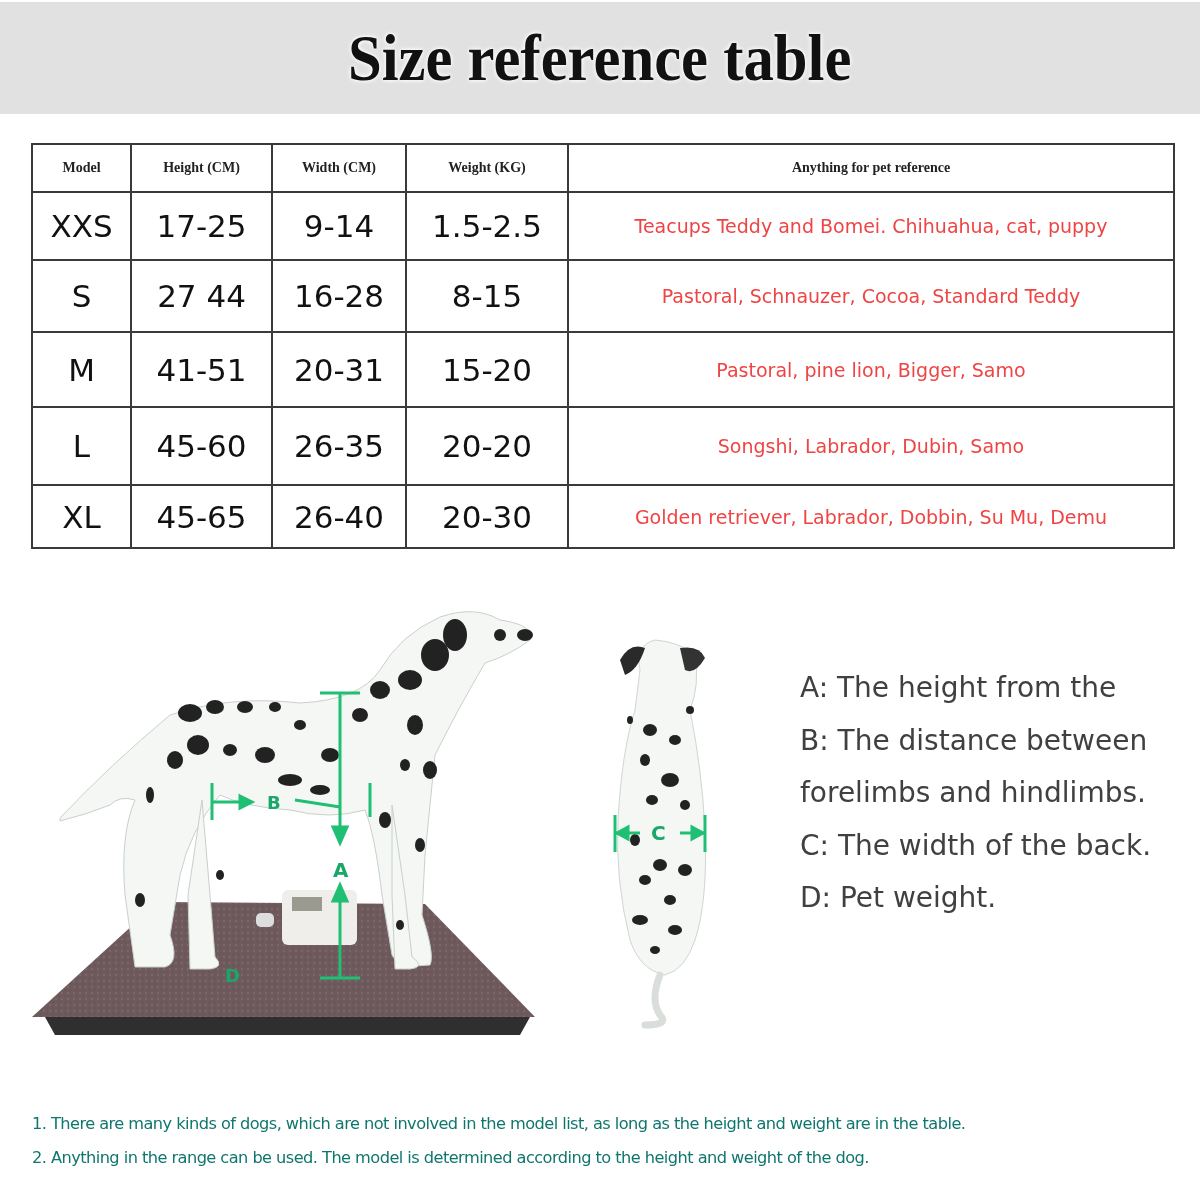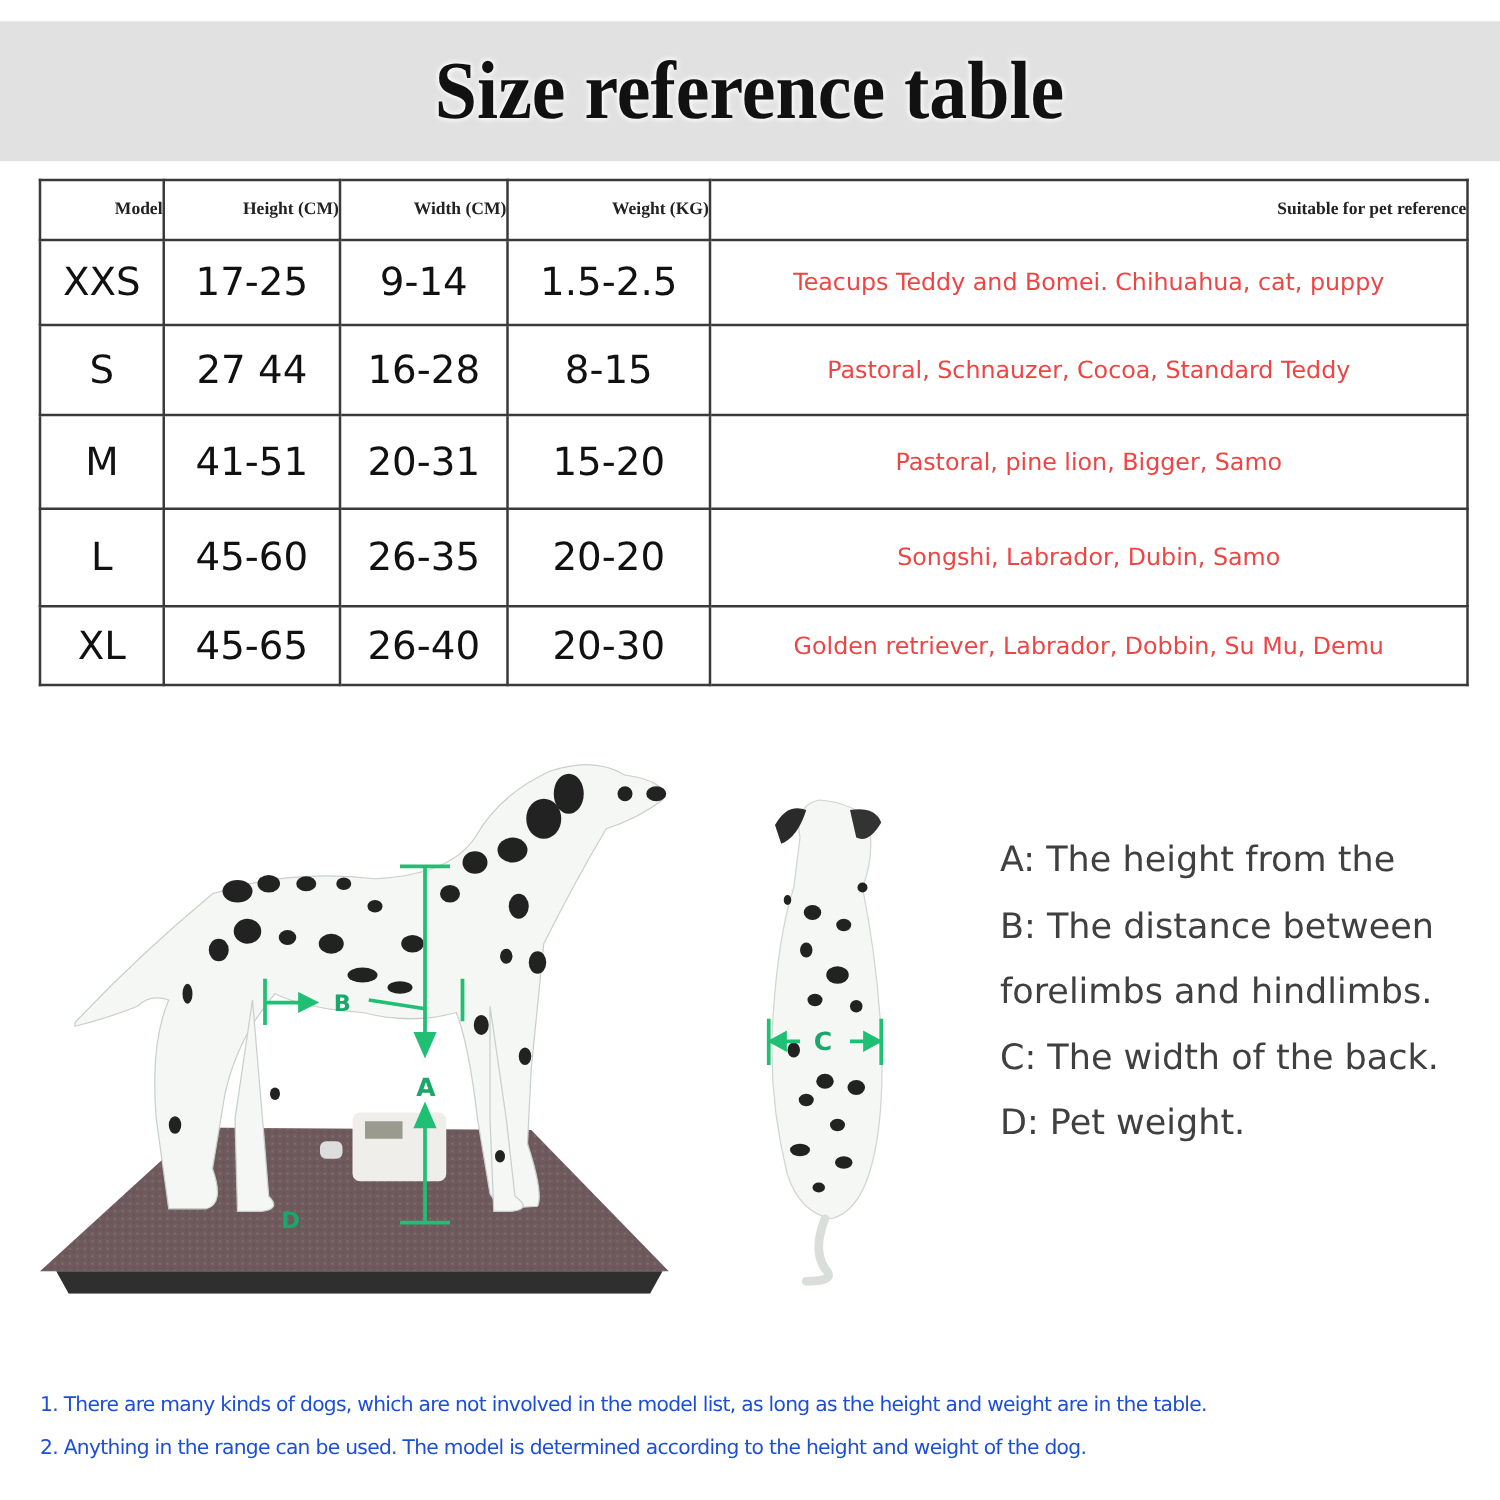--- a/index.html
+++ b/index.html
@@ -2,41 +2,41 @@
 <html><head>
 <meta charset="utf-8">
 <style>
   html, body { margin: 0; padding: 0; }
   body {
     width: 1200px; height: 1200px; position: relative; overflow: hidden;
     background: #ffffff; color: #111;
     font-family: "DejaVu Sans", sans-serif;
   }
   .title-band {
-    position: absolute; left: 0; top: 17px; width: 1200px; height: 112px;
+    position: absolute; left: 0; top: 2px; width: 1200px; height: 112px;
     background: #e1e1e1;
     display: flex; align-items: center; justify-content: center;
   }
   .title-band h1 {
     margin: 0; font-family: "Liberation Serif", serif; font-weight: 700;
     font-size: 66px; letter-spacing: 0px; color: #111;
     transform: scaleX(0.92);
     text-shadow: 0 0 4px #fff, 0 0 6px #fff;
   }
   table.size-table {
     position: absolute; left: 31px; top: 143px;
     width: 1142px; border-collapse: collapse;
     table-layout: fixed;
   }
   .size-table td, .size-table th {
     border: 2px solid #3a3a3a; text-align: center; padding: 0;
   }
   .size-table th {
     height: 46px; font-family: "Liberation Serif", serif; font-weight: 700;
-    font-size: 14px; color: #222; text-align: right;
+    font-size: 14px; color: #222;
   }
   .size-table td.num {
     font-family: "DejaVu Sans", sans-serif; font-size: 31px; color: #111;
   }
   .size-table td.model {
     font-size: 31px;
   }
   .size-table td.ref {
     font-family: "DejaVu Sans", sans-serif; font-size: 19px; color: #ef4444;
   }
@@ -47,21 +47,21 @@
     position: absolute; left: 600px; top: 630px; width: 130px; height: 400px;
   }
   .legend {
     position: absolute; left: 800px; top: 662px; width: 390px;
     font-family: "DejaVu Sans", sans-serif; font-size: 28px; line-height: 52.5px;
     color: #404040;
   }
   .legend div { white-space: nowrap; }
   .notes {
     position: absolute; left: 32px; top: 1107px; width: 1160px;
-    font-family: "DejaVu Sans", sans-serif; font-size: 16.2px; line-height: 34px; color: #1d4ed8;
+    font-family: "DejaVu Sans", sans-serif; font-size: 16.2px; line-height: 34px; color: #0f766e;
     letter-spacing: -0.55px;
   }
   .notes div { white-space: nowrap; }
 </style>
 </head>
 <body>
 
 <div class="title-band">
   <h1>Size reference table</h1>
 </div>
@@ -73,21 +73,21 @@
       <col style="width:134px">
       <col style="width:162px">
       <col style="width:606px">
   </colgroup>
   <thead>
     <tr>
       <th>Model</th>
       <th>Height (CM)</th>
       <th>Width (CM)</th>
       <th>Weight (KG)</th>
-      <th>Suitable for pet reference</th>
+      <th>Anything for pet reference</th>
     </tr>
   </thead>
   <tbody>
     <tr style="height:68px">
       <td class="num model">XXS</td>
       <td class="num">17-25</td>
       <td class="num">9-14</td>
       <td class="num">1.5-2.5</td>
       <td class="ref">Teacups Teddy and Bomei. Chihuahua, cat, puppy</td>
     </tr>

